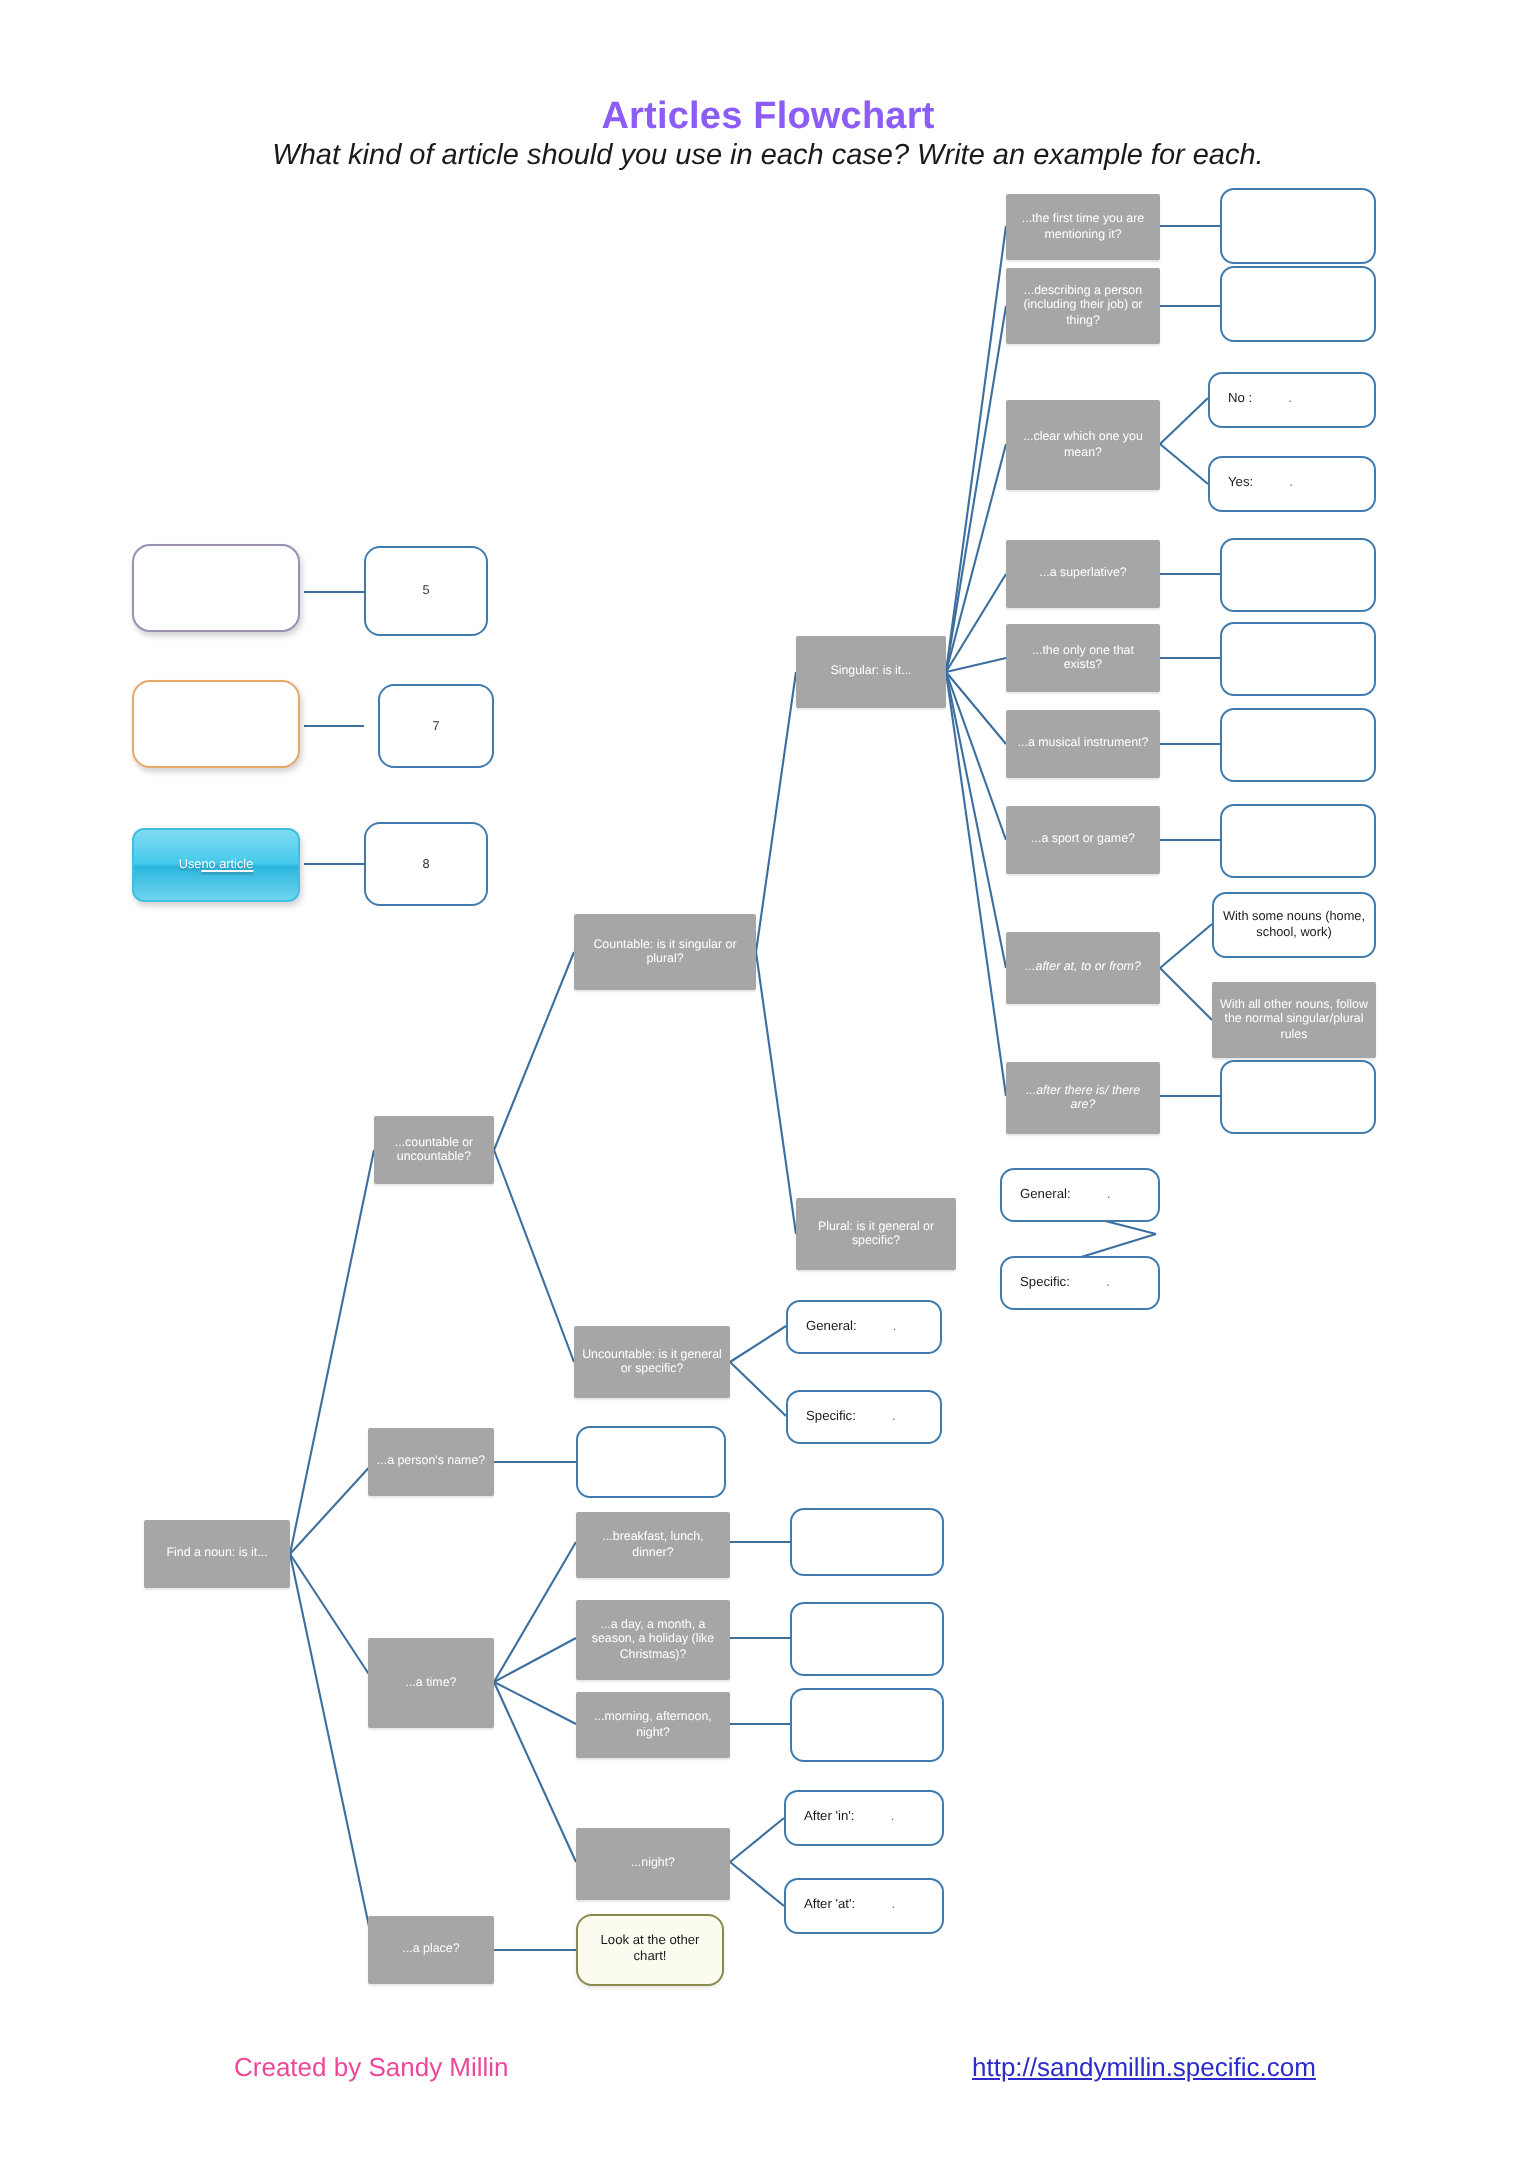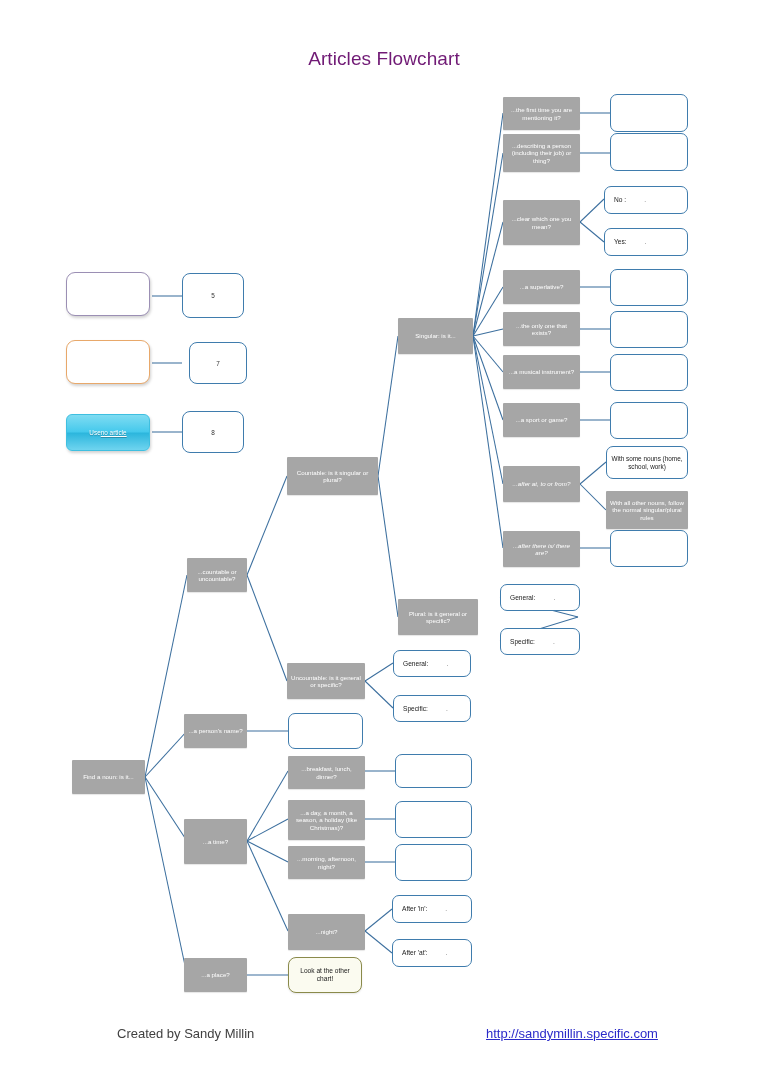--- a/index.html
+++ b/index.html
@@ -15,39 +15,39 @@
     background:#ffffff;
     overflow:hidden;
   }
 
   
   .title{
     position:absolute;
     left:0; top:48px; width:768px;
     text-align:center;
     font-size:19px;
-    font-weight:normal;
-    color:#701a75;
+    font-weight:bold;
+    color:#8b5cf6;
     letter-spacing:.1px;
   }
   .subtitle{
     position:absolute;
     left:0; top:70px; width:768px;
     text-align:center;
     font-style:italic;
     font-size:14.5px;
     color:#1a1a1a;
   }
 
   
   .footer-left{
     position:absolute;
     left:117px; top:1026px;
     font-size:13px;
-    color:#404040;
+    color:#ec4899;
   }
   .footer-link{
     position:absolute;
     left:486px; top:1026px;
     font-size:13px;
     color:#2b2bc9;
     text-decoration:underline;
   }
 
   
@@ -148,20 +148,21 @@
     font-size:6.6px;
     box-shadow:0 1px 2px rgba(0,0,0,.10);
   }
 </style>
 </head>
 <body>
 
 <div id="page">
 
   <div class="title">Articles Flowchart</div>
+  <div class="subtitle">What kind of article should you use in each case? Write an example for each.</div>
 
   <svg class="links" viewBox="0 0 768 1087">
 
     <line x1="152" y1="296" x2="182" y2="296"></line>
     <line x1="152" y1="363" x2="182" y2="363"></line>
     <line x1="152" y1="432" x2="182" y2="432"></line>
 
     <line x1="145" y1="777" x2="187" y2="575"></line>
     <line x1="145" y1="777" x2="187" y2="731"></line>
     <line x1="145" y1="777" x2="187" y2="841"></line>

